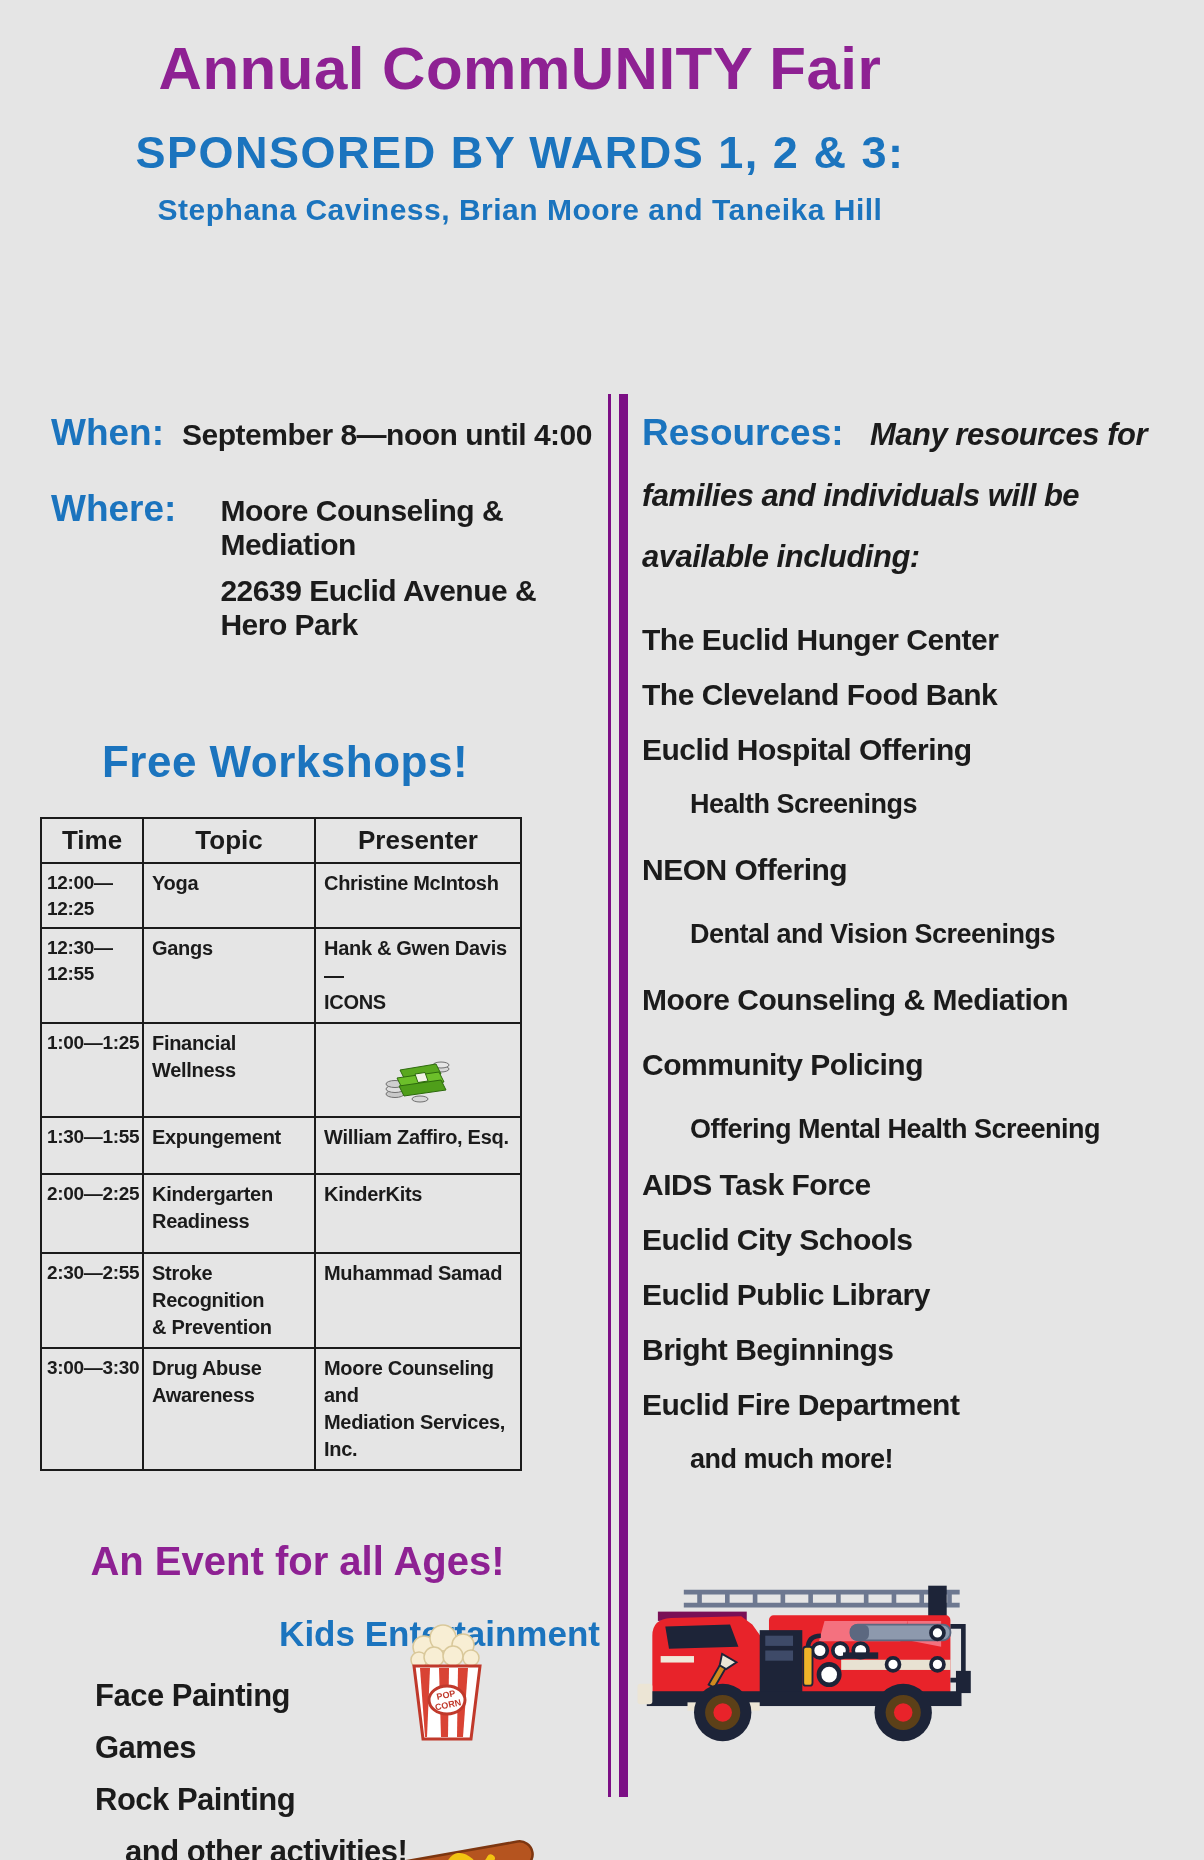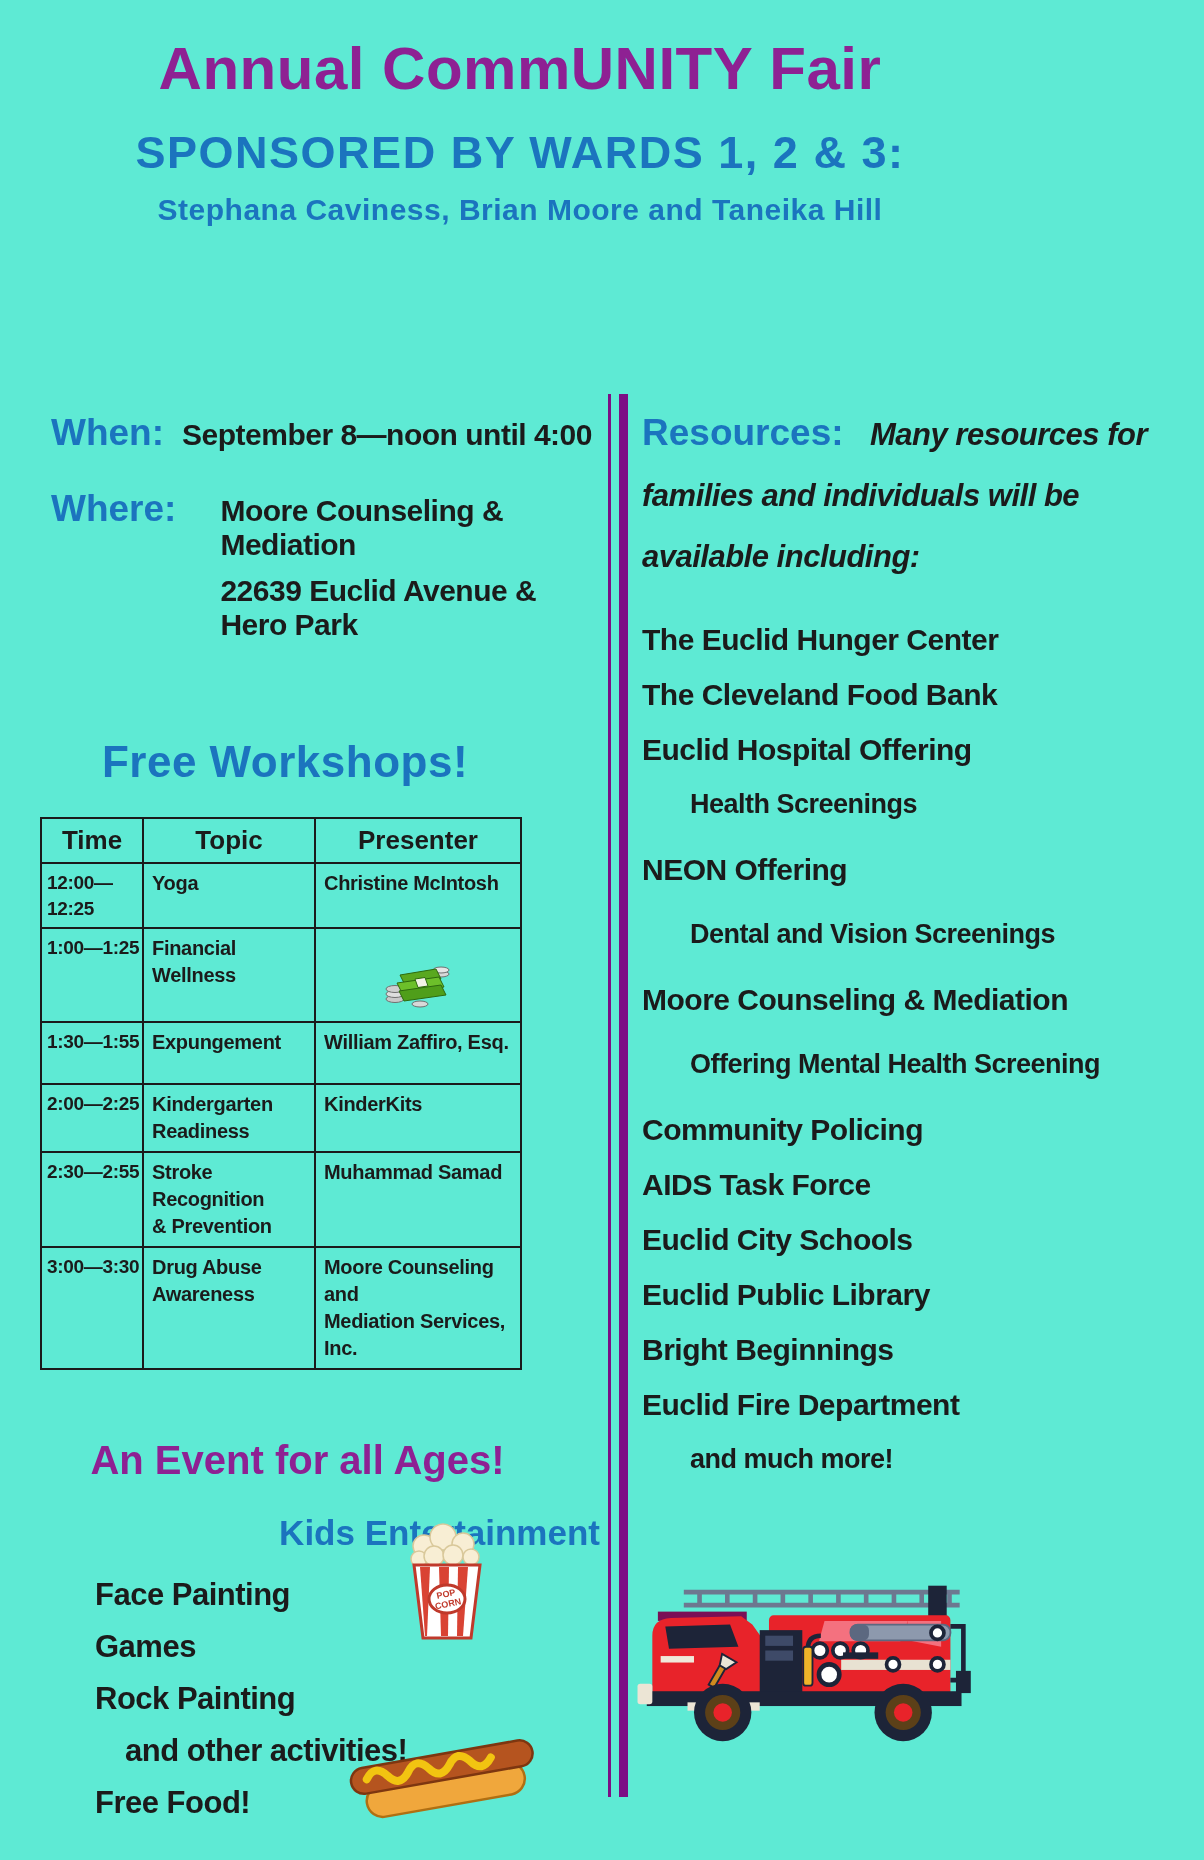--- a/index.html
+++ b/index.html
@@ -1,21 +1,21 @@
 <!DOCTYPE html>
 <html><head>
 <meta charset="utf-8">
 <style>
   * { margin:0; padding:0; box-sizing:border-box; }
   html,body { background:#ffffff; }
   body {
     width:1204px; height:1860px; overflow:hidden;
     font-family:"Liberation Sans", sans-serif; color:#1b1b1b;
   }
-  .page { position:relative; width:1204px; height:1860px; background:#5eead4; }
+  .page { position:relative; width:1204px; height:1860px; background:#e5e5e5; }
 
   
   .header { width:1040px; text-align:center; padding-top:34px; }
   .title { font-size:60px; font-weight:800; color:#8e2193; letter-spacing:0.5px; }
   .subtitle { margin-top:24px; font-size:45px; font-weight:800; color:#1b74be; letter-spacing:1.5px; }
   .sponsors { margin-top:14px; font-size:30px; font-weight:700; color:#1b74be; letter-spacing:0.5px; }
 
   
   .columns { display:flex; align-items:flex-start; padding-left:25px; }
   .col-left { width:583px; position:relative; }
@@ -112,20 +112,26 @@
             <th>Time</th>
             <th>Topic</th>
             <th>Presenter</th>
           </tr>
         </thead>
         <tbody>
             <tr>
     <td class="time">12:00—12:25</td>
     <td class="topic">Yoga</td>
     <td class="presenter">Christine McIntosh</td>
+  </tr>
+            <tr>
+    <td class="time">12:30—12:55</td>
+    <td class="topic">Gangs</td>
+    <td class="presenter">Hank &amp; Gwen Davis—
+ICONS</td>
   </tr>
             <tr>
     <td class="time">1:00—1:25</td>
     <td class="topic">Financial Wellness</td>
     <td class="presenter icon-cell">
   <svg width="68" height="46" viewBox="0 0 68 46">
     <ellipse cx="11" cy="37" rx="9" ry="3.5" fill="#c9c9c9" stroke="#707070"></ellipse>
     <ellipse cx="11" cy="32" rx="9" ry="3.5" fill="#dedede" stroke="#707070"></ellipse>
     <ellipse cx="11" cy="27" rx="9" ry="3.5" fill="#cfcfcf" stroke="#707070"></ellipse>
     <ellipse cx="57" cy="12" rx="8" ry="3" fill="#d8d8d8" stroke="#707070"></ellipse>
@@ -215,22 +221,22 @@
       </p>
 
       <div class="resources-list">
           <div class="res-item">The Euclid Hunger Center</div>
           <div class="res-item">The Cleveland Food Bank</div>
           <div class="res-item">Euclid Hospital Offering</div>
           <div class="res-item indent">Health Screenings</div>
           <div class="res-item space-before">NEON Offering</div>
           <div class="res-item indent space-before">Dental and Vision Screenings</div>
           <div class="res-item space-before">Moore Counseling &amp; Mediation</div>
+          <div class="res-item space-before">Community Policing</div>
           <div class="res-item indent space-before">Offering Mental Health Screening</div>
-          <div class="res-item space-before">Community Policing</div>
           <div class="res-item">AIDS Task Force</div>
           <div class="res-item">Euclid City Schools</div>
           <div class="res-item">Euclid Public Library</div>
           <div class="res-item">Bright Beginnings</div>
           <div class="res-item">Euclid Fire Department</div>
           <div class="res-item indent">and much more!</div>
         </div>
 
       <svg class="firetruck" width="352" height="162" viewBox="0 0 380 175">
 

